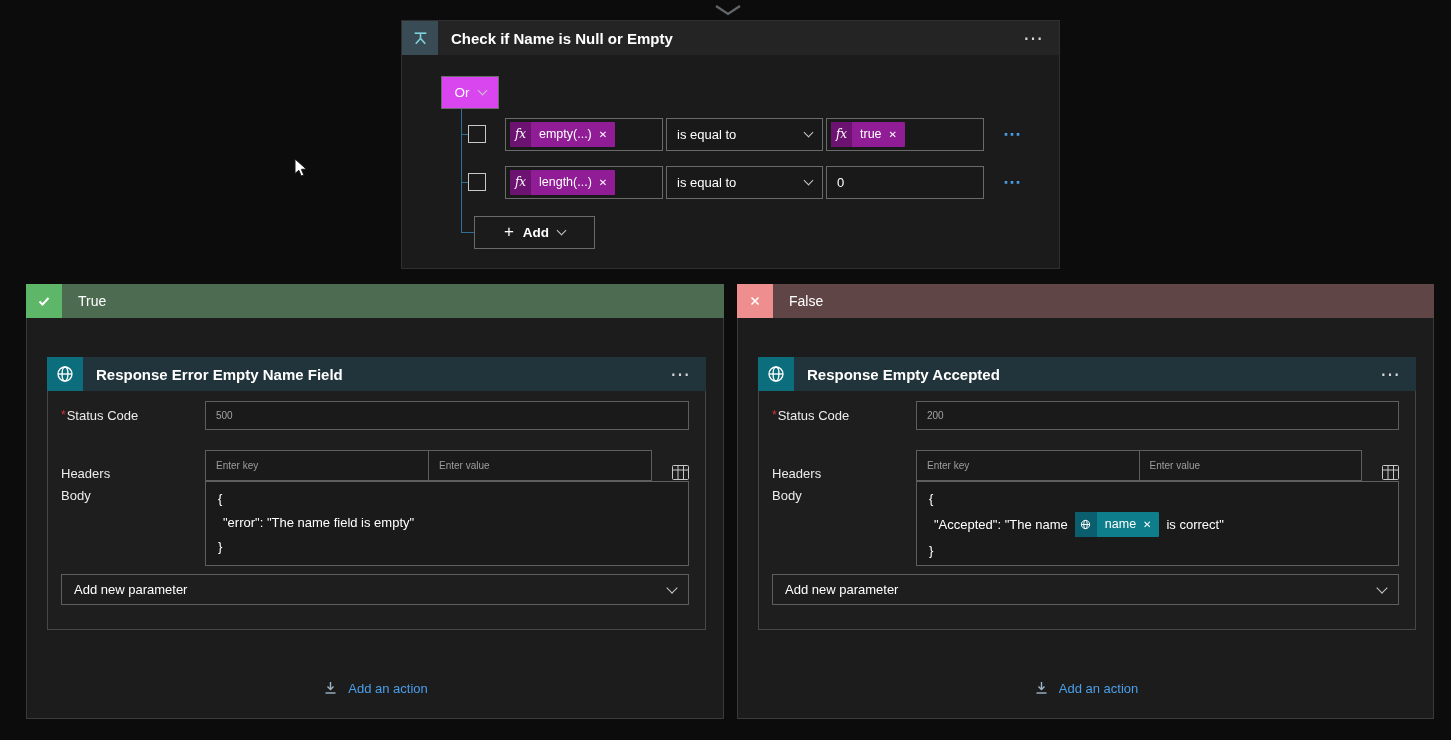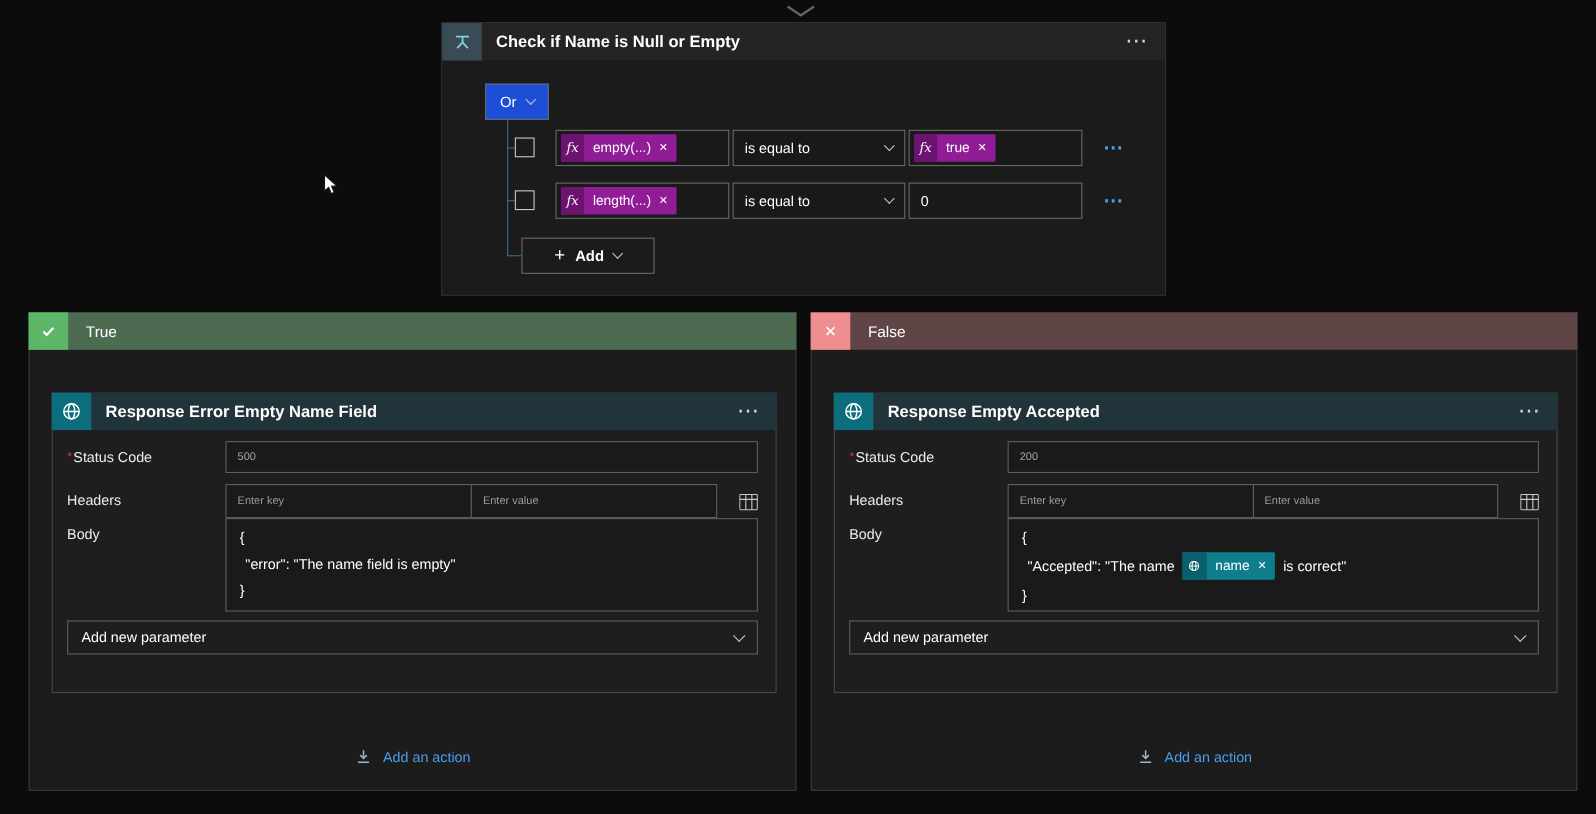--- a/index.html
+++ b/index.html
@@ -18,21 +18,21 @@
   }
   .card-header { height:34px; display:flex; align-items:center; background:#242424; }
   .hdr-icon { width:36px; height:34px; flex:0 0 36px; display:flex; align-items:center; justify-content:center; }
   .cond-hdr-icon { background:var(--condition-icon-bg,#394b55); }
   .card-title { margin-left:13px; font-size:15px; font-weight:600; color:#fff; white-space:nowrap; }
   .menu-btn { margin-left:auto; margin-right:14px; color:#d6d6d6; font-size:20px; line-height:1; cursor:pointer; background:none; border:none; padding:0 2px; }
   .cond-body { position:relative; height:213px; }
 
   .or-btn {
     position:absolute; left:39px; top:21px; width:58px; height:33px;
-    background:#1d4ed8; border:1px solid #6a6a6a; color:#fff;
+    background:#d946ef; border:1px solid #6a6a6a; color:#fff;
     display:flex; align-items:center; justify-content:center; gap:9px; font-size:13.5px; cursor:pointer;
   }
   .chev { width:7px; height:7px; border-right:1.6px solid #c8c8c8; border-bottom:1.6px solid #c8c8c8; transform:rotate(45deg); margin-top:-4px; flex:0 0 auto; }
 
   .tree-line { position:absolute; background:var(--tree-line,#2f6f96); }
 
   .cond-row { position:absolute; left:66px; height:34px; display:flex; align-items:center; }
   .row1 { top:62px; } .row2 { top:110px; }
   .checkbox { width:18px; height:18px; border:1px solid #c9c9c9; background:#1b1b1b; margin-right:19px; cursor:pointer; flex:0 0 auto; }
   .cond-field {
@@ -69,21 +69,21 @@
   .branch-icon { width:36px; height:34px; display:flex; align-items:center; justify-content:center; flex:0 0 36px; }
   .branch-true .branch-icon { background:var(--true-icon,#5eb768); }
   .branch-false .branch-icon { background:var(--false-icon,#ef8e8e); }
   .branch-label { margin-left:16px; font-size:14px; }
 
   .action-card { position:absolute; left:20px; right:17px; top:72px; height:273px; background:#1e1e1e; border:1px solid #474747; }
   .action-header { height:34px; display:flex; align-items:center; background:var(--response-header,#22343b); margin:-1px -1px 0 -1px; }
   .resp-icon { background:var(--response-icon,#0c6e7c); }
   .card-body { padding:10px 16px 0 13px; }
   .form-row { display:flex; }
-  .mt10 { margin-top:10px; } .mt20 { }
+  .mt10 { margin-top:20px;align-items:flex-end; } .mt20 { }
   .form-label { width:144px; flex:0 0 144px; padding-top:7px; color:#ececec; font-size:13px; }
   .req { color:#d13438; font-size:12px; vertical-align:top; margin-right:1px; }
   .text-input {
     flex:1; height:29px; background:#1a1a1a; border:1px solid #5e5e5e; color:#a3a3a3;
     font-family:"Liberation Sans", sans-serif; font-size:10px; padding:0 10px; outline:none; min-width:0;
   }
   .text-input::placeholder { color:#9d9d9d; }
   .headers-wrap { flex:1; display:flex; }
   .headers-wrap .text-input { height:31px; }
   .grid-btn { margin-left:20px; margin-top:7px; background:none; border:none; padding:0; cursor:pointer; height:18px; }

